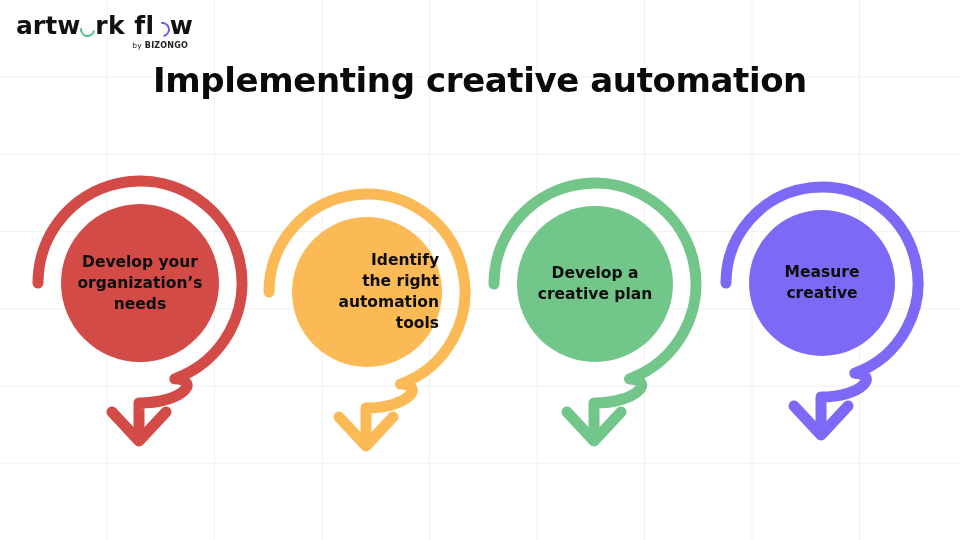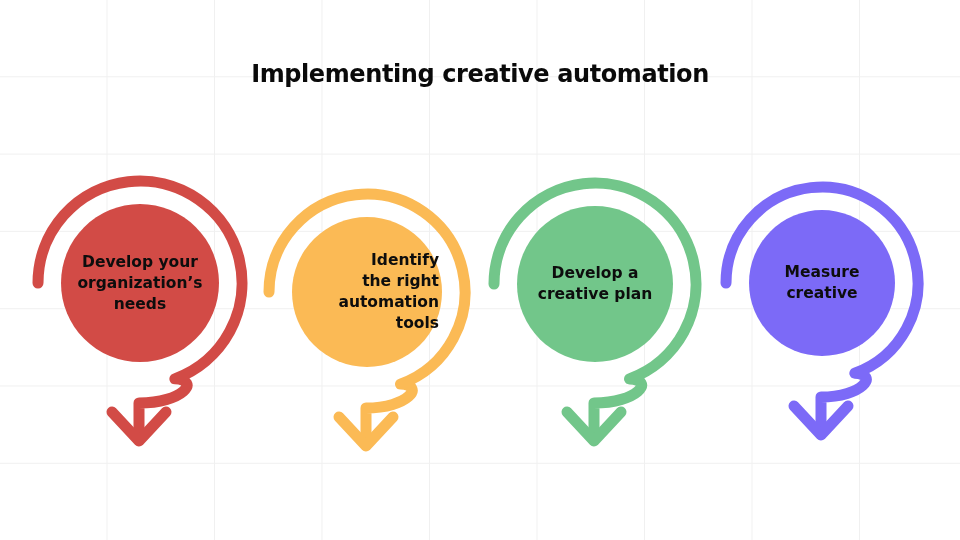--- a/index.html
+++ b/index.html
@@ -86,21 +86,21 @@
   }
 
   
   .page-title {
     position: absolute;
     left: 0;
     top: 60px;
     width: 960px;
     text-align: center;
     font-family: "DejaVu Sans", sans-serif;
-    font-size: 24px;
+    font-size: 34px;
     font-weight: 700;
     letter-spacing: -0.4px;
     color: #0a0a0a;
   }
 
   
   #steps-svg {
     position: absolute;
     left: 0;
     top: 0;
@@ -118,20 +118,25 @@
     white-space: pre-line;
     transform: translate(-50%, -50%);
     pointer-events: none;
   }
 </style>
 </head>
 <body>
 
 <div id="canvas">
 
+  <div class="logo">
+    <div class="logo-wordmark"><span class="logo-word-a">artw</span><span class="logo-arc-green"></span><span>rk</span><span class="logo-gap"></span><span>fl</span><span class="logo-arc-purple"></span><span>w</span></div>
+    <div class="logo-sub"><span class="by">by</span>
+      <span>BIZONGO</span></div>
+  </div>
 
   <div class="page-title">Implementing creative automation</div>
 
   <svg id="steps-svg" viewBox="0 0 960 540">
     <g id="spiral-group">
         <path d="M 38.00 283.00 A 102 102 0 1 1 174.89 378.85 C 201.20 379.90 182.84 403.00 139 403.00 L 139 435.00" fill="none" stroke="#d24b46" stroke-width="11" stroke-linecap="round" stroke-linejoin="round"></path>
         <path d="M 112 412.00 L 139 441.00 L 166 412.00" fill="none" stroke="#d24b46" stroke-width="11" stroke-linecap="round" stroke-linejoin="round"></path>
         <path d="M 269.00 292.00 A 98 98 0 1 1 400.52 384.09 C 425.80 385.10 408.16 408.00 366 408.00 L 366 440.00" fill="none" stroke="#fbba55" stroke-width="11" stroke-linecap="round" stroke-linejoin="round"></path>
         <path d="M 339 417.00 L 366 446.00 L 393 417.00" fill="none" stroke="#fbba55" stroke-width="11" stroke-linecap="round" stroke-linejoin="round"></path>
         <path d="M 494.00 284.00 A 101 101 0 1 1 629.54 378.91 C 655.60 379.95 637.42 403.00 594 403.00 L 594 435.00" fill="none" stroke="#72c68a" stroke-width="11" stroke-linecap="round" stroke-linejoin="round"></path>

